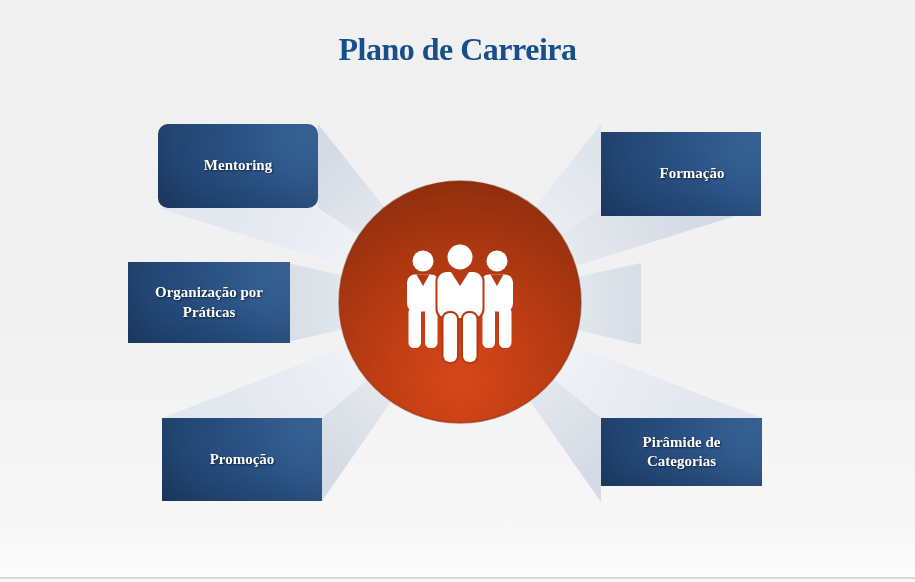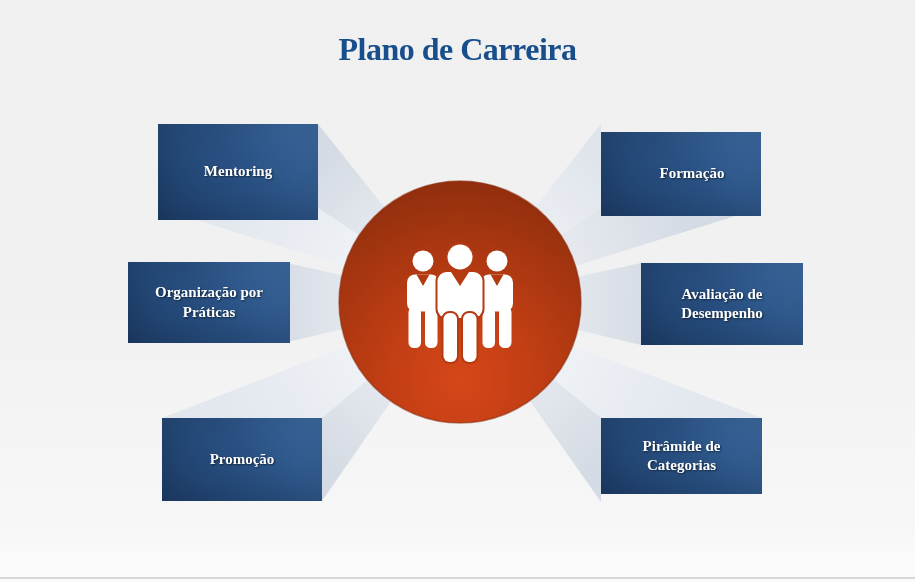--- a/index.html
+++ b/index.html
@@ -14,26 +14,26 @@
   }
   .diagram-svg{position:absolute;left:0;top:0;}
   .node{
     position:absolute;display:flex;align-items:center;justify-content:center;
     text-align:center;color:#fff;font-weight:bold;font-size:15px;line-height:1.3;
     padding:6px 10px;box-sizing:border-box;
     background:linear-gradient(225deg,#3f6da5 0%,#2a5284 45%,#1d3d68 100%);
     box-shadow:inset 0 0 40px rgba(0,0,0,0.16);
     text-shadow:1px 1px 2px rgba(0,0,0,0.55);
   }
-  .n-mentoring {left:158px;top:124px;width:160px;height:96px;}
+  .n-mentoring {left:158px;top:124px;width:160px;height:84px;border-radius:10px;}
   .n-formacao  {left:601px;top:132px;width:160px;height:84px;padding-left:32px;}
   .n-organizacao{left:128px;top:262px;width:162px;height:81px;}
   .n-avaliacao {left:641px;top:263px;width:162px;height:82px;}
   .n-promocao  {left:162px;top:418px;width:160px;height:83px;align-items:center;}
-  .n-piramide  {left:601px;top:418px;width:161px;height:76px;}
+  .n-piramide  {left:601px;top:418px;width:161px;height:68px;}
   .edge-line{position:absolute;left:0;bottom:3px;width:100%;height:2px;background:#d6d7d8;}
 </style>
 </head>
 <body>
 
 <div class="stage">
 
   <svg class="diagram-svg" width="915" height="582" viewBox="0 0 915 582">
     <defs>
       <linearGradient id="gMentS" gradientUnits="userSpaceOnUse" x1="318" y1="166" x2="460" y2="302">
@@ -131,23 +131,20 @@
 
   <div class="node n-mentoring">
     <span>Mentoring</span>
   </div>
   <div class="node n-formacao">
     <span>Formação</span>
   </div>
   <div class="node n-organizacao">
     <span>Organização por Práticas</span>
   </div>
-  <div class="node n-avaliacao">
-    <span>Avaliação de Desempenho</span>
-  </div>
   <div class="node n-promocao">
     <span>Promoção</span>
   </div>
   <div class="node n-piramide">
     <span>Pirâmide de Categorias</span>
   </div>
 
   <div class="edge-line"></div>
 </div>
 

